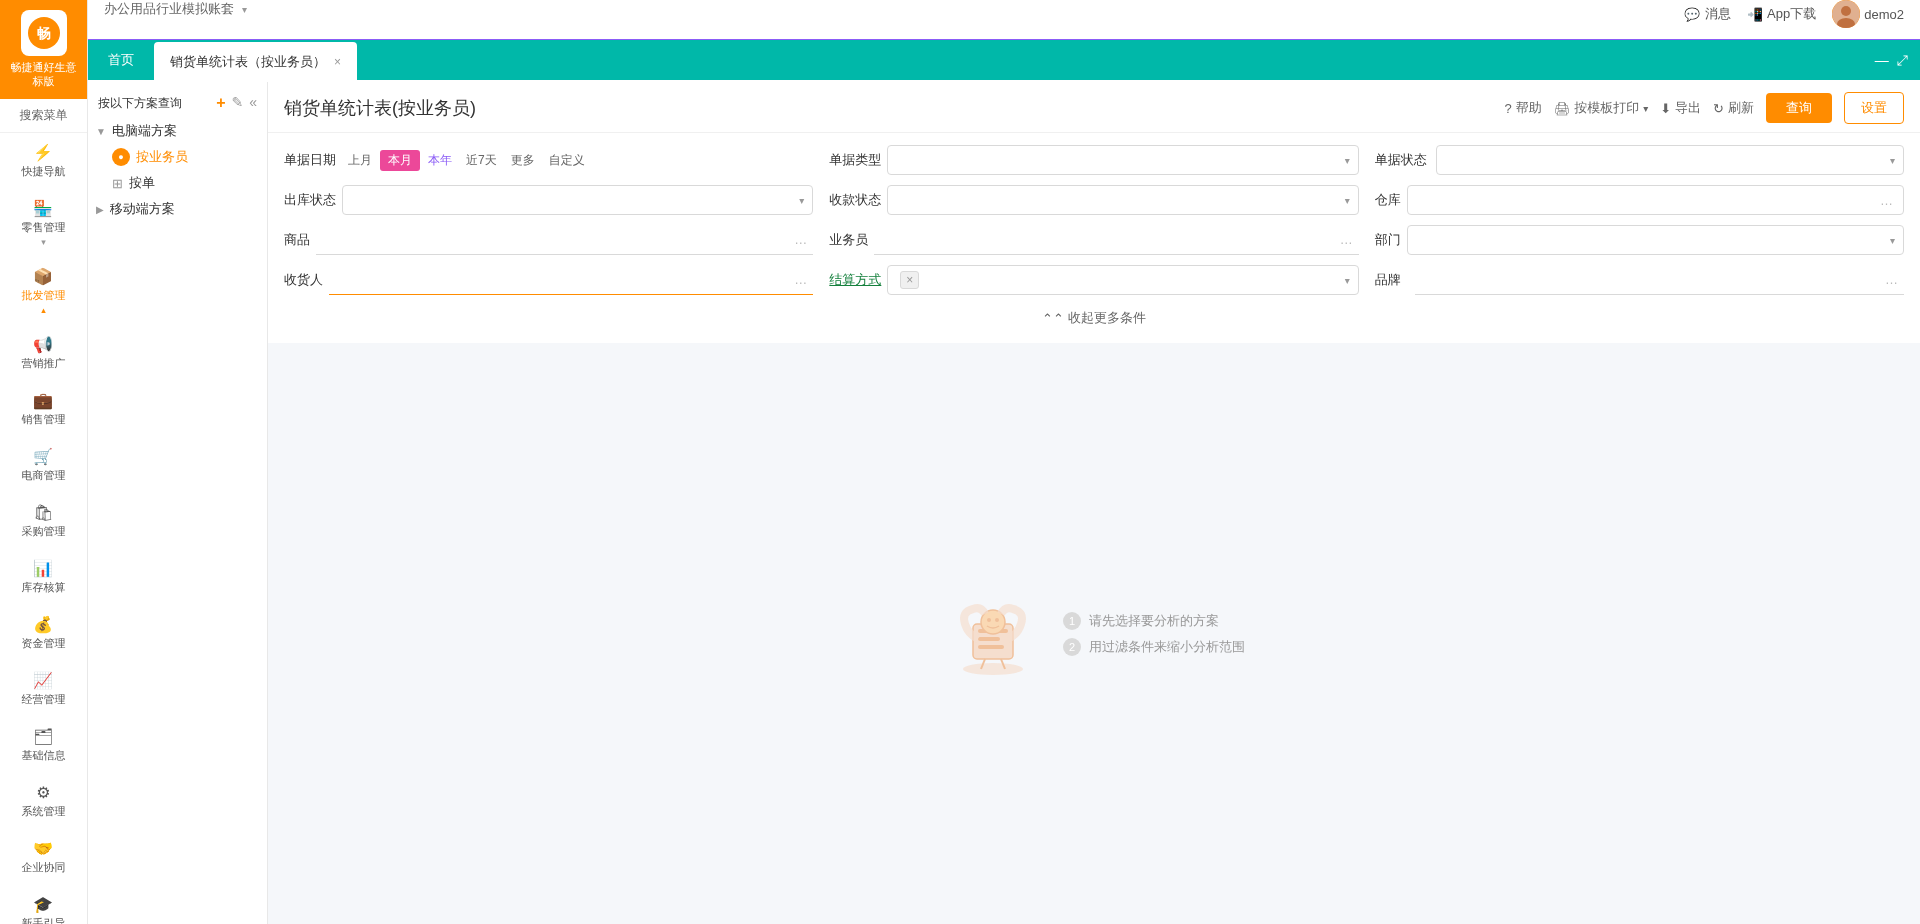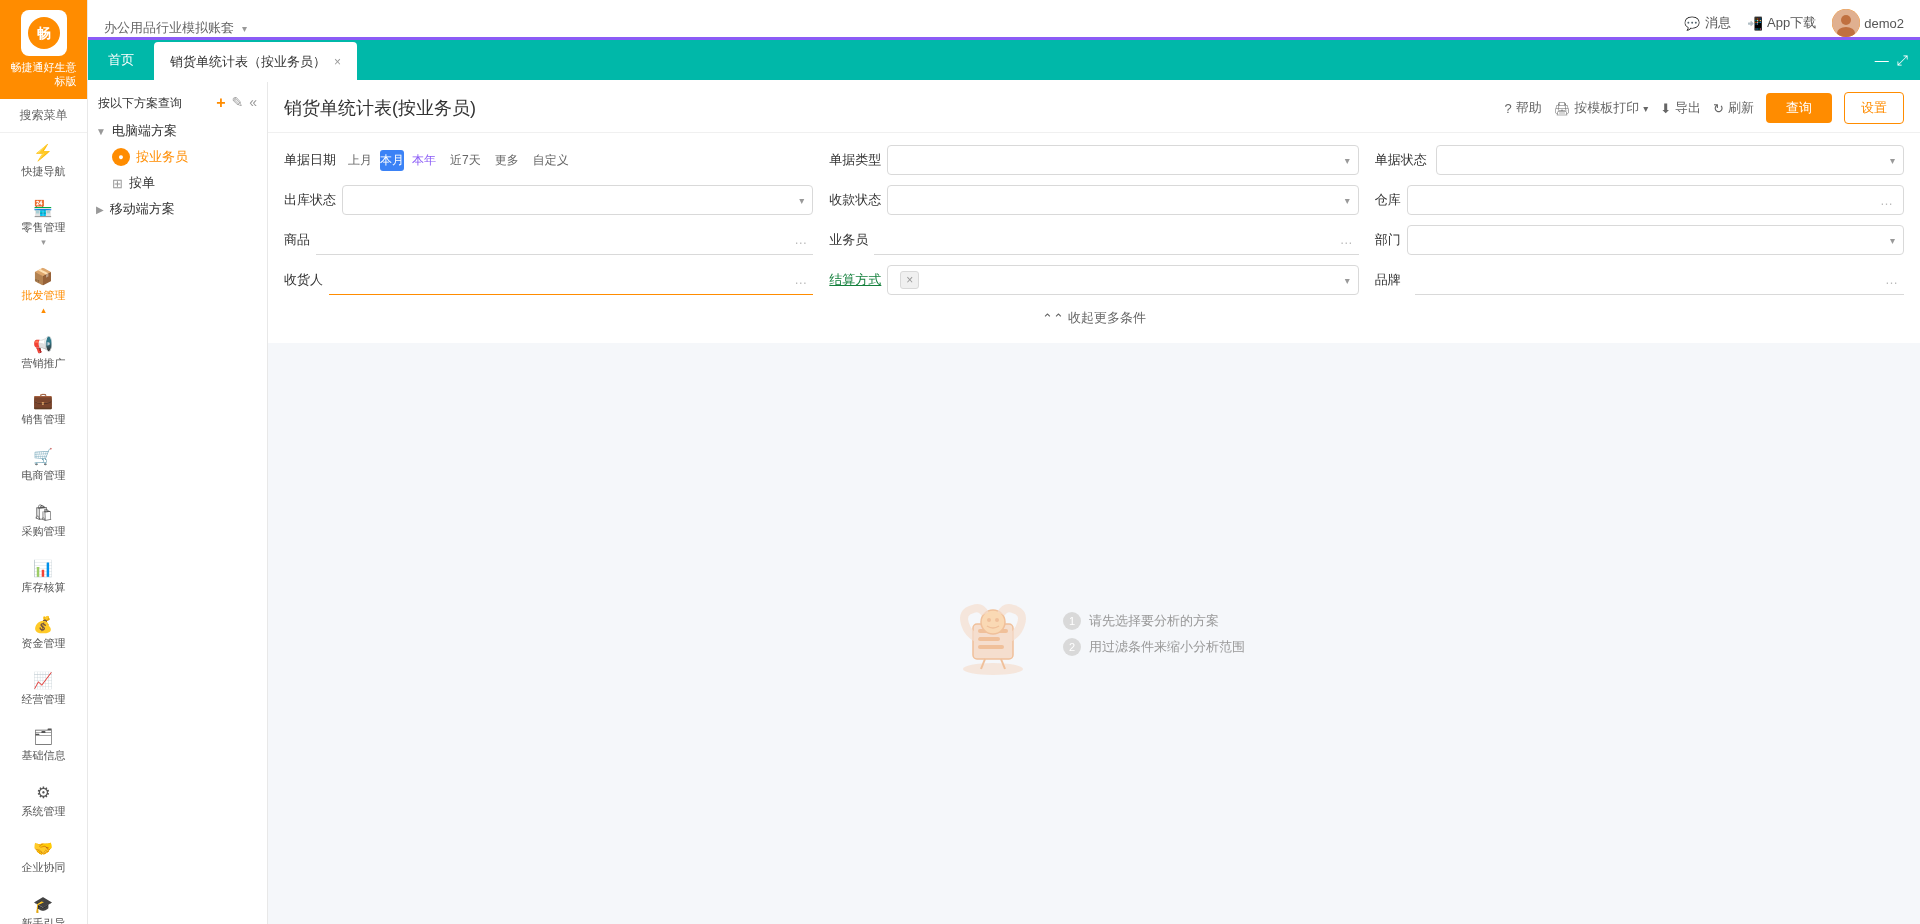--- a/index.html
+++ b/index.html
@@ -3,33 +3,33 @@
   <meta charset="utf-8">
   <style>
     * { box-sizing: border-box; margin: 0; padding: 0; }
     body { font-family: 'Microsoft YaHei', Arial, sans-serif; font-size: 13px; color: #333; background: #f0f2f5; display: flex; height: 924px; overflow: hidden; }
 
     
     .sidebar { width: 88px; background: #fff; display: flex; flex-direction: column; align-items: center; border-right: 1px solid #e8e8e8; flex-shrink: 0; }
     .sidebar-logo { width: 100%; padding: 10px 6px; display: flex; flex-direction: column; align-items: center; background: #ff8c00; }
     .logo-icon { width: 46px; height: 46px; background: #fff; border-radius: 8px; display: flex; align-items: center; justify-content: center; overflow: hidden; }
     .logo-icon svg { width: 36px; height: 36px; }
-    .logo-text { color: #fff; font-size: 11px; margin-top: 4px; text-align: right; line-height: 1.3; }
+    .logo-text { color: #fff; font-size: 11px; margin-top: 4px; text-align: center; line-height: 1.3; }
     .sidebar-search { width: 100%; padding: 8px 0; text-align: center; border-bottom: 1px solid #f0f0f0; cursor: pointer; }
     .sidebar-search-label { font-size: 12px; color: #666; }
     .sidebar-nav-item { width: 100%; padding: 10px 4px; text-align: center; cursor: pointer; font-size: 12px; color: #555; display: flex; flex-direction: column; align-items: center; gap: 2px; }
     .sidebar-nav-item.active { color: #ff8c00; }
     .sidebar-nav-item .nav-icon { font-size: 16px; }
     .sidebar-nav-item .nav-label { font-size: 11px; }
 
     
     .main { flex: 1; display: flex; flex-direction: column; overflow: hidden; }
 
     
-    .top-header { background: #fff; height: 40px; display: flex; align-items: flex-end; padding: 0 16px; border-bottom: 3px solid #8b5cf6; justify-content: space-between; gap: 44px; }
+    .top-header { background: #fff; height: 40px; display: flex; align-items: flex-start; padding: 0 16px; border-bottom: 1px solid #8b5cf6; justify-content: space-between; gap: 44px; }
     .top-header-left { display: flex; align-items: center; gap: 8px; font-size: 13px; color: #666; }
     .header-dropdown-icon { font-size: 10px; color: #999; }
     .top-header-right { display: flex; align-items: center; gap: 16px; font-size: 13px; color: #555; }
     .top-header-right .item { display: flex; align-items: center; gap: 4px; cursor: pointer; }
     .avatar { width: 28px; height: 28px; border-radius: 50%; background: #ff8c00; display: flex; align-items: center; justify-content: center; color: #fff; font-size: 11px; overflow: hidden; }
 
     
     .tab-bar { background: #00b8a9; height: 40px; display: flex; align-items: center; padding: 0 0; }
     .tab-item { height: 40px; display: flex; align-items: center; padding: 0 16px; font-size: 13px; cursor: pointer; position: relative; }
     .tab-item.home { color: #fff; padding: 16px 20px; }
@@ -250,21 +250,21 @@
       </div>
 
       <div class="filter-area">
 
         <div style="display:grid;grid-template-columns:1fr 1fr 1fr;gap:10px 16px;margin-bottom:10px;">
 
           <div style="display:flex;align-items:center;gap:6px;">
             <span style="font-size:13px;color:#333;white-space:nowrap;">单据日期</span>
             <div style="display:flex;align-items:center;gap:2px;flex-wrap:wrap;">
               <span style="padding:2px 6px;font-size:12px;color:#666;cursor:pointer;">上月</span>
-              <span style="padding:2px 0;font-size:12px;background:#3b82f6;color:#fff;border-radius:3px;cursor:pointer;">本月</span>
+              <span style="padding:2px 8px;font-size:12px;background:#ec4899;color:#fff;border-radius:3px;cursor:pointer;">本月</span>
               <span style="padding:2px 6px;font-size:12px;color:#8b5cf6;cursor:pointer;">本年</span>
               <span style="padding:2px 6px;font-size:12px;color:#666;cursor:pointer;">近7天</span>
               <span style="padding:2px 6px;font-size:12px;color:#666;cursor:pointer;">更多</span>
               <span style="padding:2px 6px;font-size:12px;color:#666;cursor:pointer;">自定义</span>
             </div>
           </div>
 
           <div style="display:flex;align-items:center;gap:6px;">
             <span style="font-size:13px;color:#333;white-space:nowrap;">单据类型</span>
             <div style="flex:1;border:1px solid #d9d9d9;border-radius:4px;height:30px;display:flex;align-items:center;justify-content:space-between;padding:0 8px;cursor:pointer;background:#fff;">

